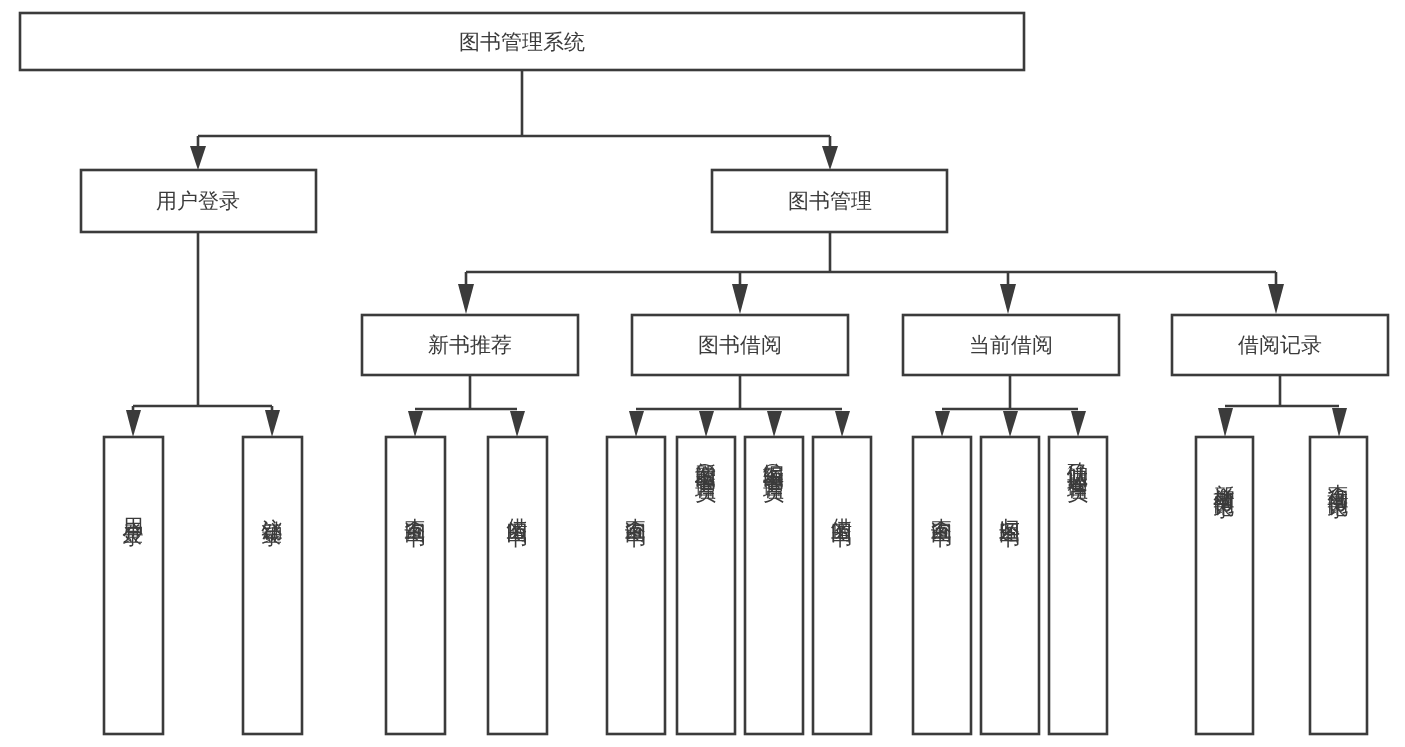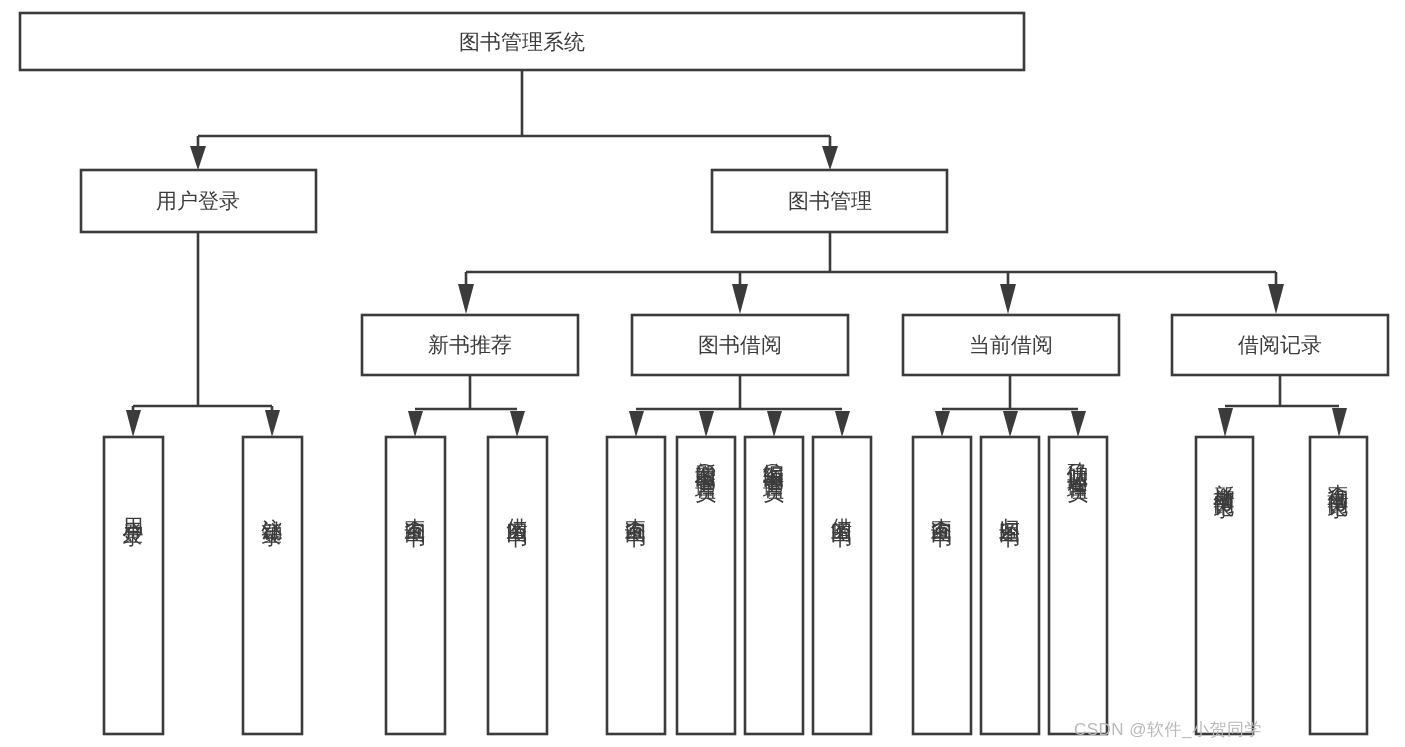--- a/index.html
+++ b/index.html
@@ -228,15 +228,14 @@
     <span class="leaf-label" style="margin-top:8px;">确认归还（管理员）</span>
   </div>
 
   <div class="leaf-label-wrap" style="left:1196px; top:437px; width:57px; height:297px;">
     <span class="leaf-label" style="margin-top:30px;">新增借阅记录</span>
   </div>
   <div class="leaf-label-wrap" style="left:1310px; top:437px; width:57px; height:297px;">
     <span class="leaf-label" style="margin-top:30px;">查询借阅记录</span>
   </div>
 
-  <div class="watermark">CSDN @软件_小贺同学</div>
 
 </div>
 
 </body></html>

